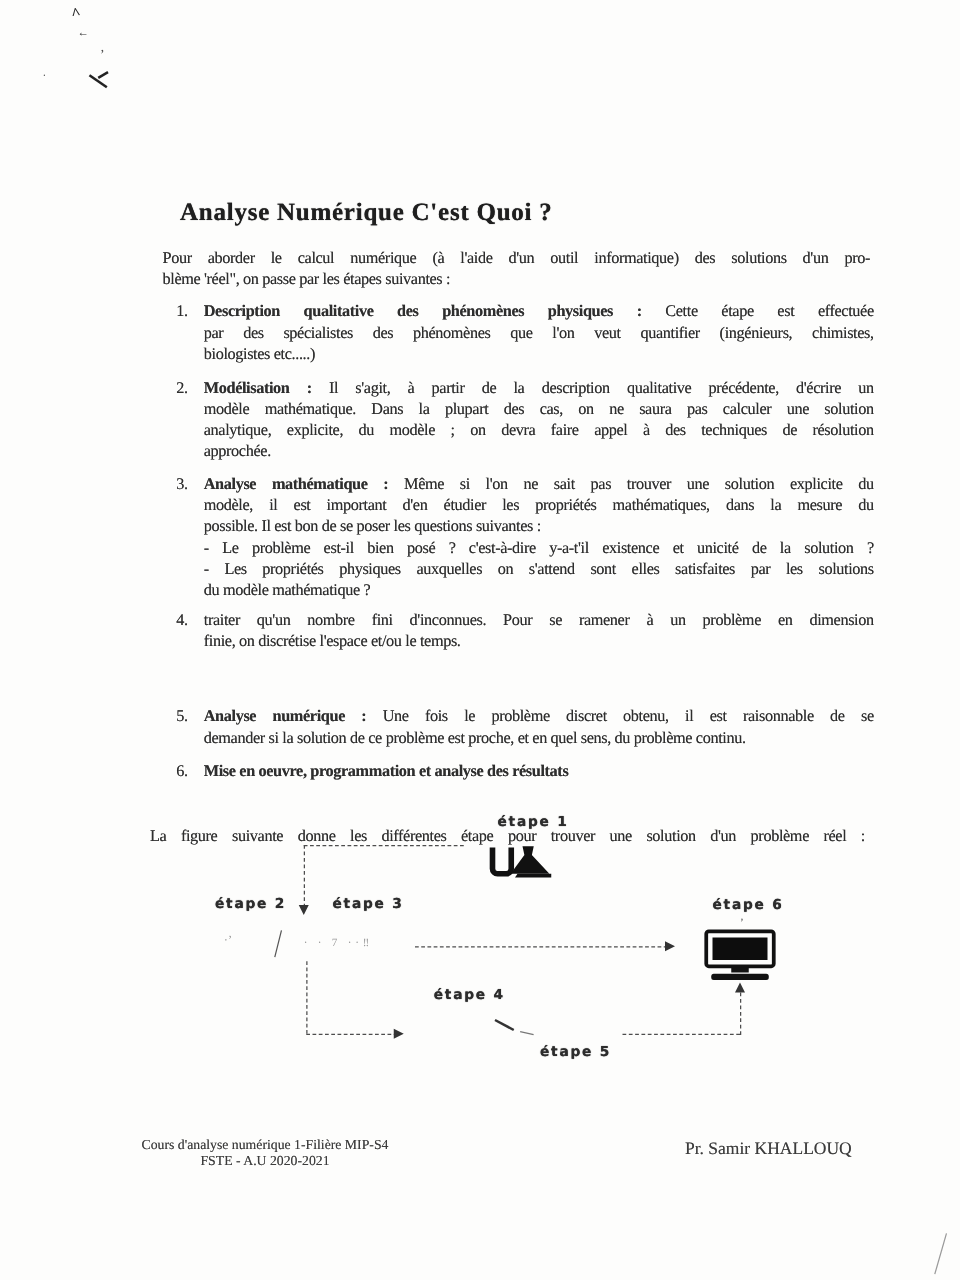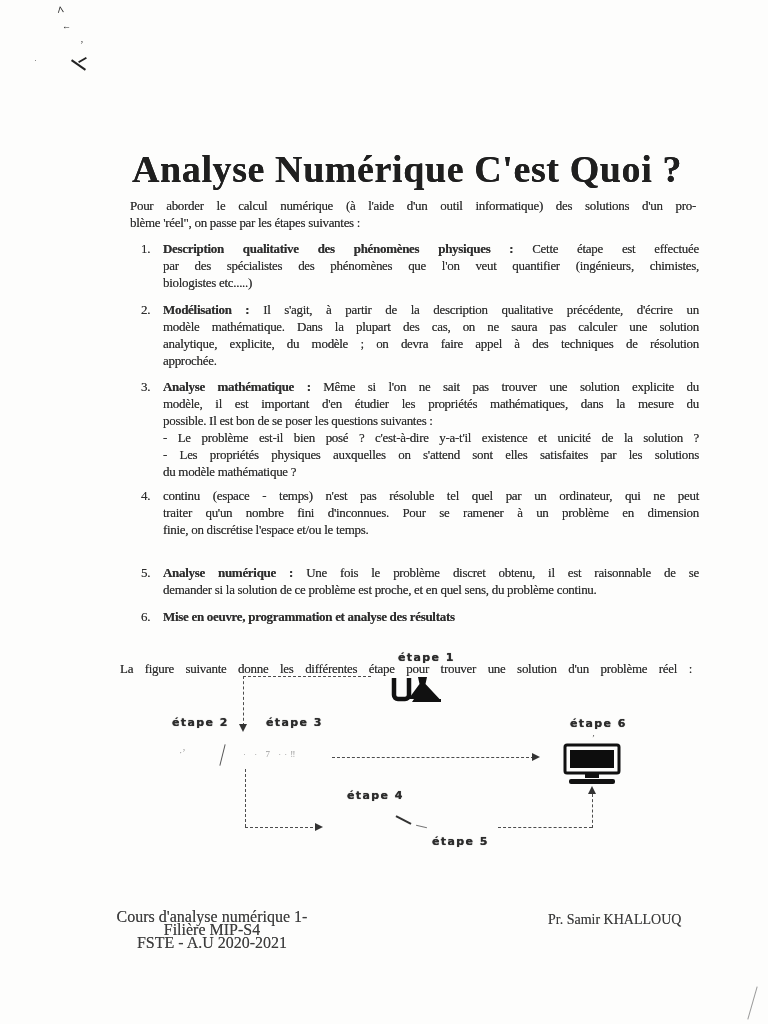--- a/index.html
+++ b/index.html
@@ -3,22 +3,22 @@
 <meta charset="utf-8">
 <style>
   html,body { margin:0; padding:0; background:#ffffff; }
   .page {
     position:relative; width:768px; height:1024px; margin:0;
     background:#fdfdfc; overflow:hidden;
     font-family:"Liberation Serif", serif; color:#2e2e2e;
   }
   
   .title {
-    position:absolute; left:132px; top:147px; margin:0;
-    font-size:38px; font-weight:bold; letter-spacing:0.6px;
+    position:absolute; left:132px; top:147px; margin:12px;
+    font-size:20px; font-weight:bold; letter-spacing:0.6px;
     color:#1f1f1f; text-shadow:0 0 0.6px #1f1f1f; white-space:nowrap;
   }
   .btxt { font-size:13px; line-height:17px; letter-spacing:-0.3px;
           text-shadow:0 0 0.4px rgba(46,46,46,0.65); }
   .intro   { position:absolute; left:130px; top:197px; width:566px; }
   .caption { position:absolute; left:120px; top:660px; width:572px; }
   .jline { text-align:justify; text-align-last:justify; }
   .ln { min-height:17px; }
   
   #steps-list { position:absolute; left:0; top:0; width:768px; height:0; }
@@ -37,21 +37,21 @@
   .dash-h { position:absolute; height:0; border-top:1.5px dashed #4d4d4d; }
   .dash-v { position:absolute; width:0;  border-left:1.5px dashed #4d4d4d; }
   .ah { position:absolute; width:0; height:0; }
   .ah-down { border-left:4px solid transparent; border-right:4px solid transparent; border-top:8px solid #333; }
   .ah-right{ border-top:4px solid transparent; border-bottom:4px solid transparent; border-left:8px solid #333; }
   .ah-up   { border-left:4px solid transparent; border-right:4px solid transparent; border-bottom:8px solid #333; }
   .figicon { position:absolute; }
   
   .footer-left {
     position:absolute; left:103px; top:910px; width:218px; text-align:center;
-    font-size:16px; line-height:13px; color:#3c3c3c; text-shadow:0 0 0.4px rgba(60,60,60,0.6);
+    font-size:11px; line-height:13px; color:#3c3c3c; text-shadow:0 0 0.4px rgba(60,60,60,0.6);
   }
   .footer-right {
     position:absolute; left:548px; top:912px; font-size:14px; color:#3c3c3c;
     text-shadow:0 0 0.4px rgba(60,60,60,0.6); white-space:nowrap;
   }
   
   .art { position:absolute; color:#2b2b2b; pointer-events:none; }
   .stroke { position:absolute; pointer-events:none; }
 </style>
 </head>
@@ -98,21 +98,20 @@
           <div class="ln jline">modèle, il est important d'en étudier les propriétés mathématiques, dans la mesure du</div>
           <div class="ln">possible. Il est bon de se poser les questions suivantes :</div>
           <div class="ln jline">- Le problème est-il bien posé ? c'est-à-dire y-a-t'il existence et unicité de la solution ?</div>
           <div class="ln jline">- Les propriétés physiques auxquelles on s'attend sont elles satisfaites par les solutions</div>
           <div class="ln">du modèle mathématique ?</div>
         </div>
       </div>
       <div class="item btxt item-4">
         <span class="num">4.</span>
         <div class="itext">
-          <div class="ln jline">continu (espace - temps) n'est pas résoluble tel quel par un ordinateur, qui ne peut</div>
           <div class="ln jline">traiter qu'un nombre fini d'inconnues. Pour se ramener à un problème en dimension</div>
           <div class="ln">finie, on discrétise l'espace et/ou le temps.</div>
         </div>
       </div>
       <div class="item btxt item-5">
         <span class="num">5.</span>
         <div class="itext">
           <div class="ln jline"><b>Analyse numérique :</b> Une fois le problème discret obtenu, il est raisonnable de se</div>
           <div class="ln">demander si la solution de ce problème est proche, et en quel sens, du problème continu.</div>
         </div>

